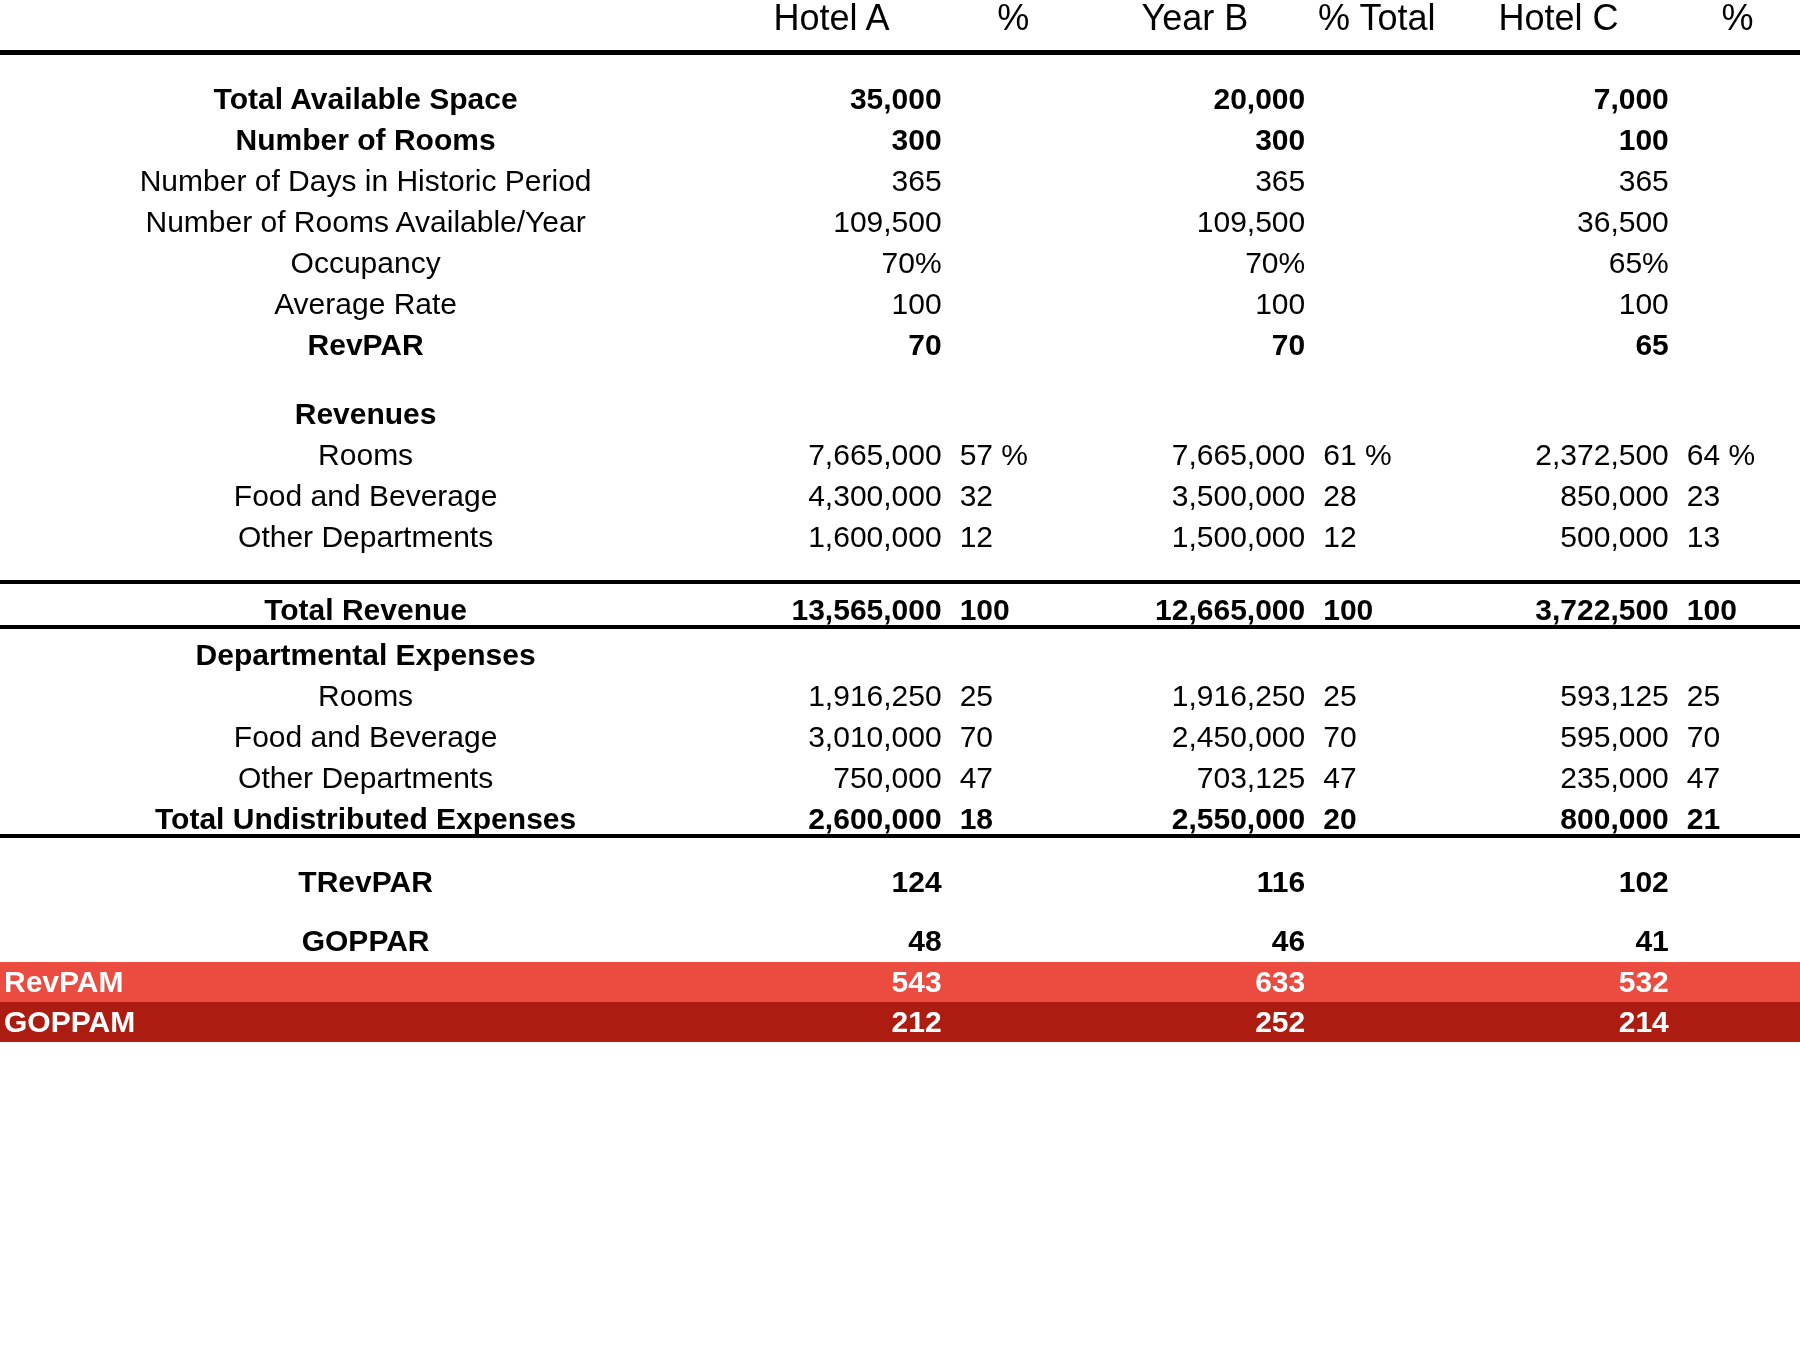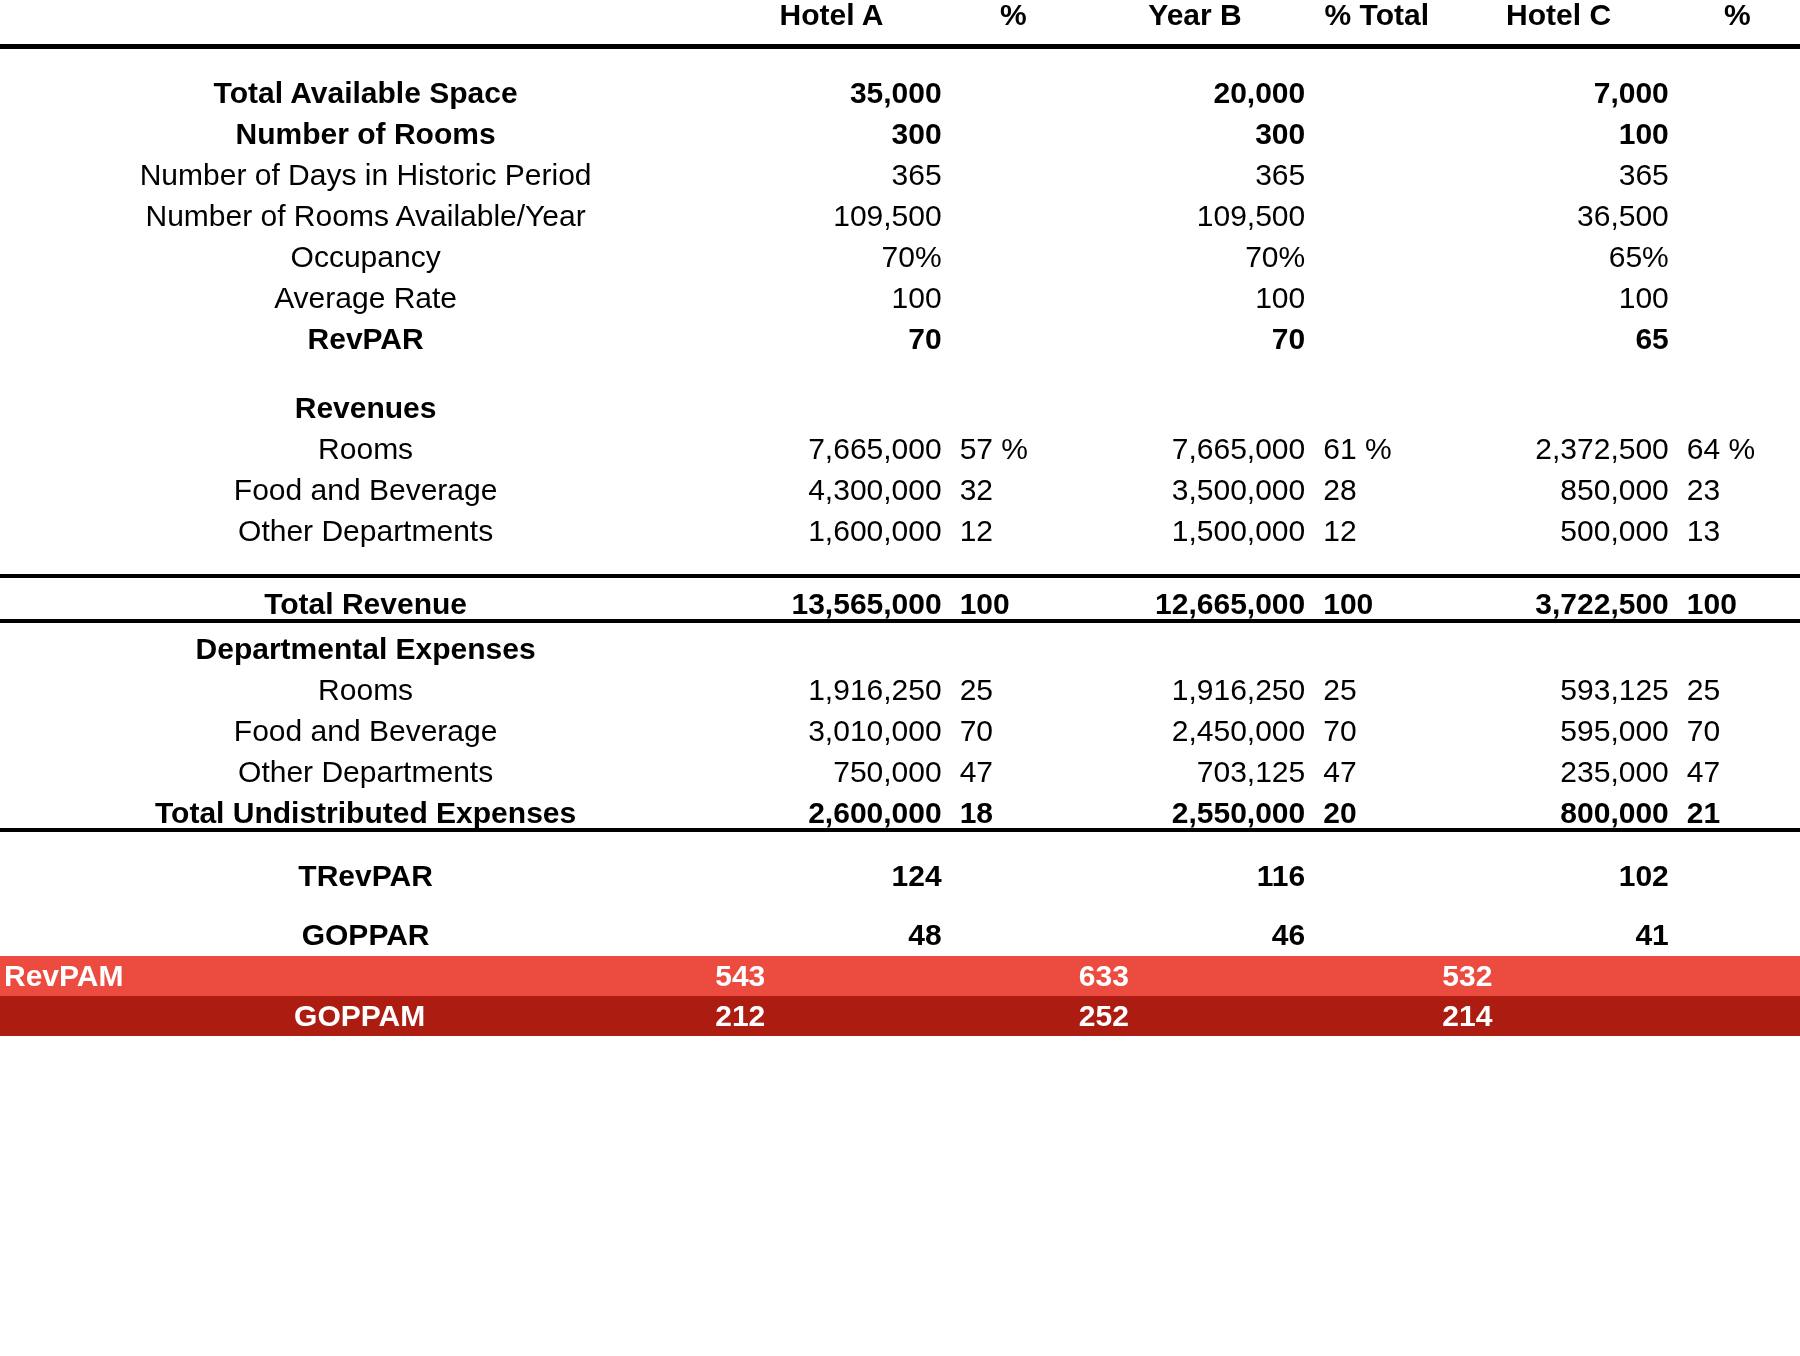--- a/index.html
+++ b/index.html
@@ -39,22 +39,22 @@
 
   td, th {
     padding: 0;
     vertical-align: bottom;
     font-size: 30px;
     line-height: 1.0;
   }
 
   
   .hdr th {
-    font-weight: bold;
-    font-size: 30px;
+    font-weight: normal;
+    font-size: 36px;
     padding-bottom: 8px;
     text-align: center;
     white-space: nowrap;
   }
   .hdr th.label-h { text-align: left; }
 
   
   tr.row td { height: 41px; }
   tr.row td.label {
     text-align: center;
@@ -86,23 +86,23 @@
   .head-rule td { border-bottom: 5px solid #000; height: 6px; }
 
   
   tr.band td {
     color: #ffffff;
     font-weight: bold;
     height: 40px;
     vertical-align: middle;
   }
   tr.band-light td { background: #ec4b3f; }
-  tr.band-dark td  { background: #ad1c11; text-align: center; }
+  tr.band-dark td  { background: #ad1c11; }
   tr.band td.label { padding-left: 4px; }
-  tr.band td.num   { text-align: left; padding-right: 6px; }
+  tr.band td.num   { text-align: right; padding-right: 6px; }
 
   tr.band-gap td { height: 6px; background: #ffffff; }
 </style>
 </head>
 <body>
 
 <div class="sheet">
   <table class="fin">
     <colgroup>
       <col class="c-label">

